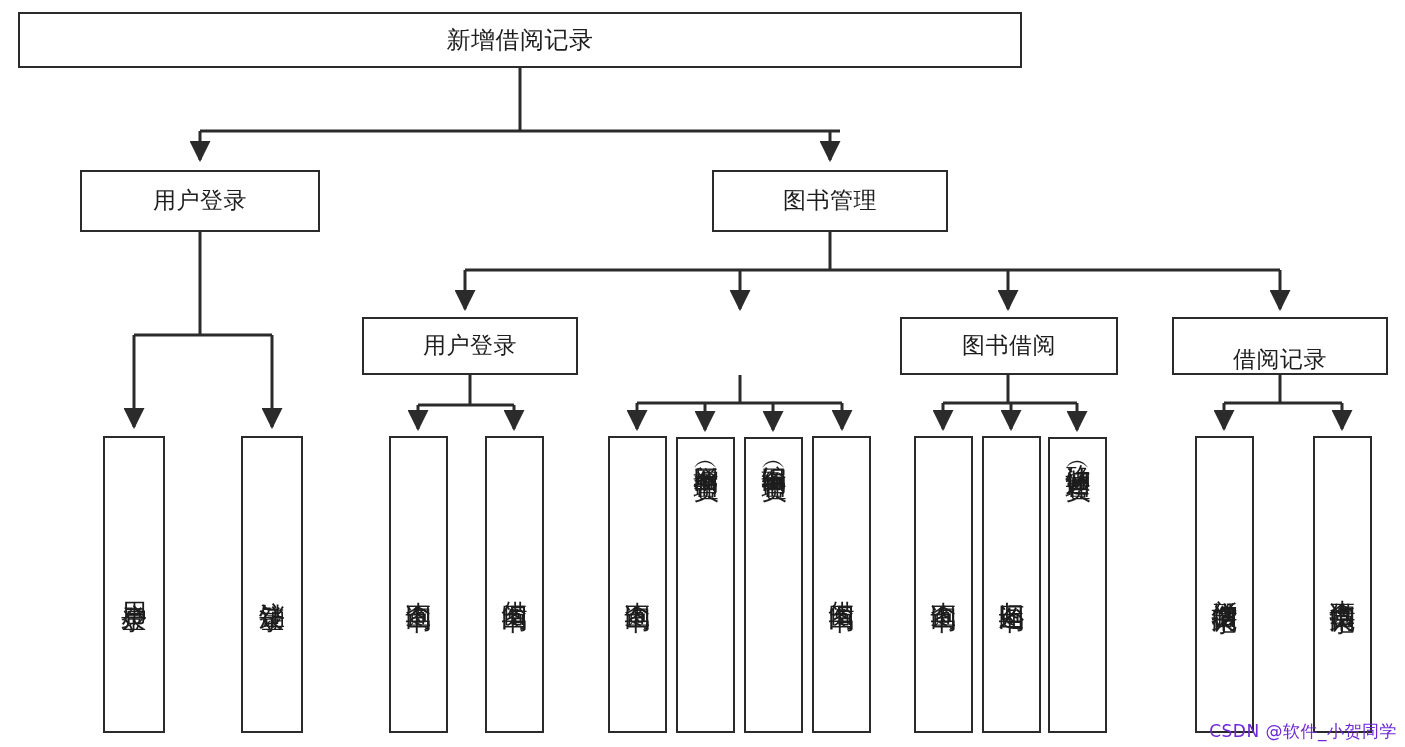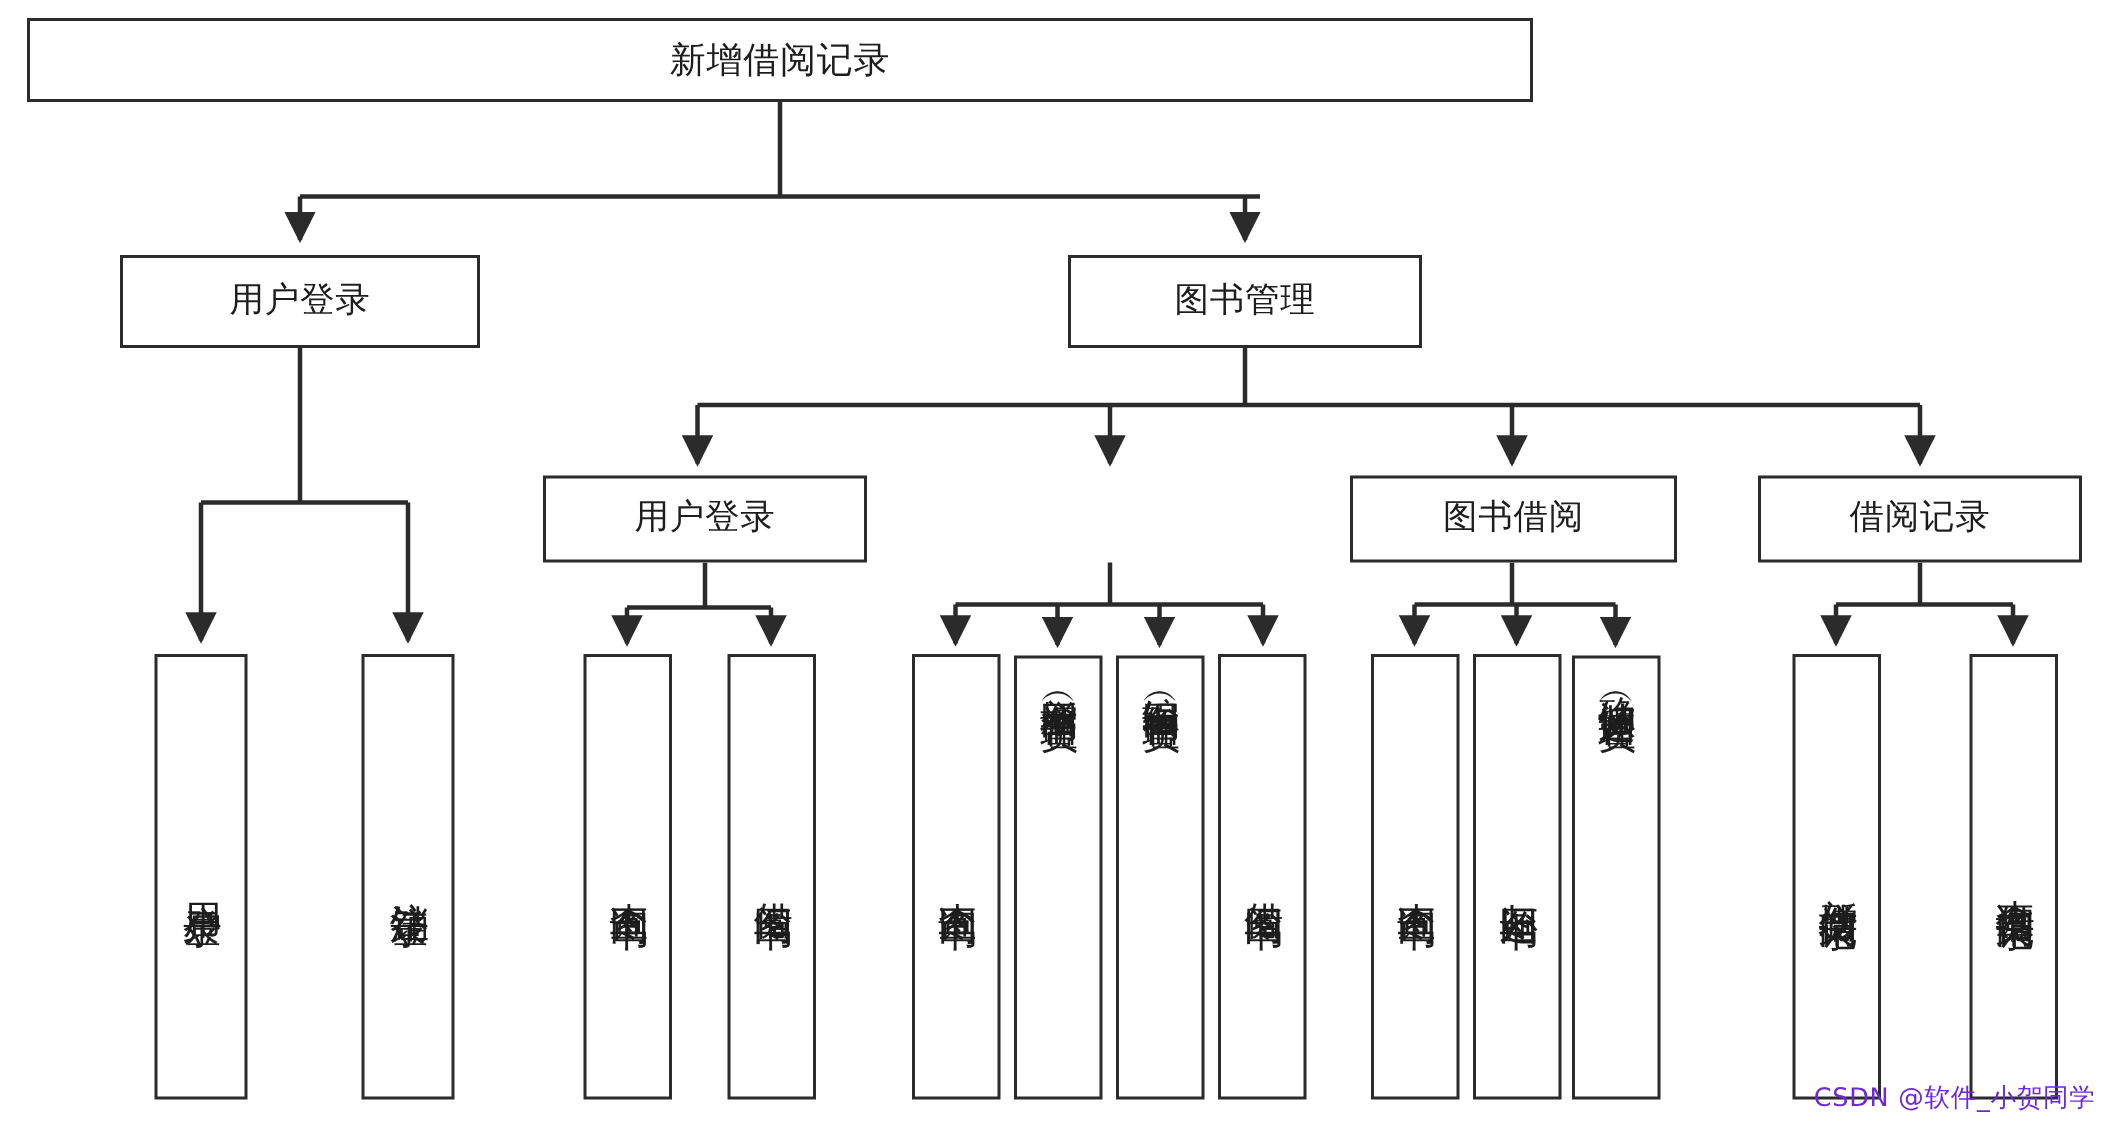--- a/index.html
+++ b/index.html
@@ -148,21 +148,21 @@
   <div class="node horiz" style="left:712px; top:170px; width:236px; height:62px;">
     <span class="label">图书管理</span>
   </div>
 
   <div class="node horiz" style="left:362px; top:317px; width:216px; height:58px;">
     <span class="label">用户登录</span>
   </div>
   <div class="node horiz" style="left:900px; top:317px; width:218px; height:58px;">
     <span class="label">图书借阅</span>
   </div>
-  <div class="node horiz" style="left:1172px; top:317px; width:216px; height:58px;">
+  <div class="node horiz" style="left:1172px; top:317px; width:216px; height:58px;align-items:flex-end;">
     <span class="label">借阅记录</span>
   </div>
 
   <div class="node vert center" style="left:103px; top:436px; width:62px; height:297px;">
     <span class="label">用户登录</span>
   </div>
   <div class="node vert center" style="left:241px; top:436px; width:62px; height:297px;">
     <span class="label">注销登录</span>
   </div>
 

